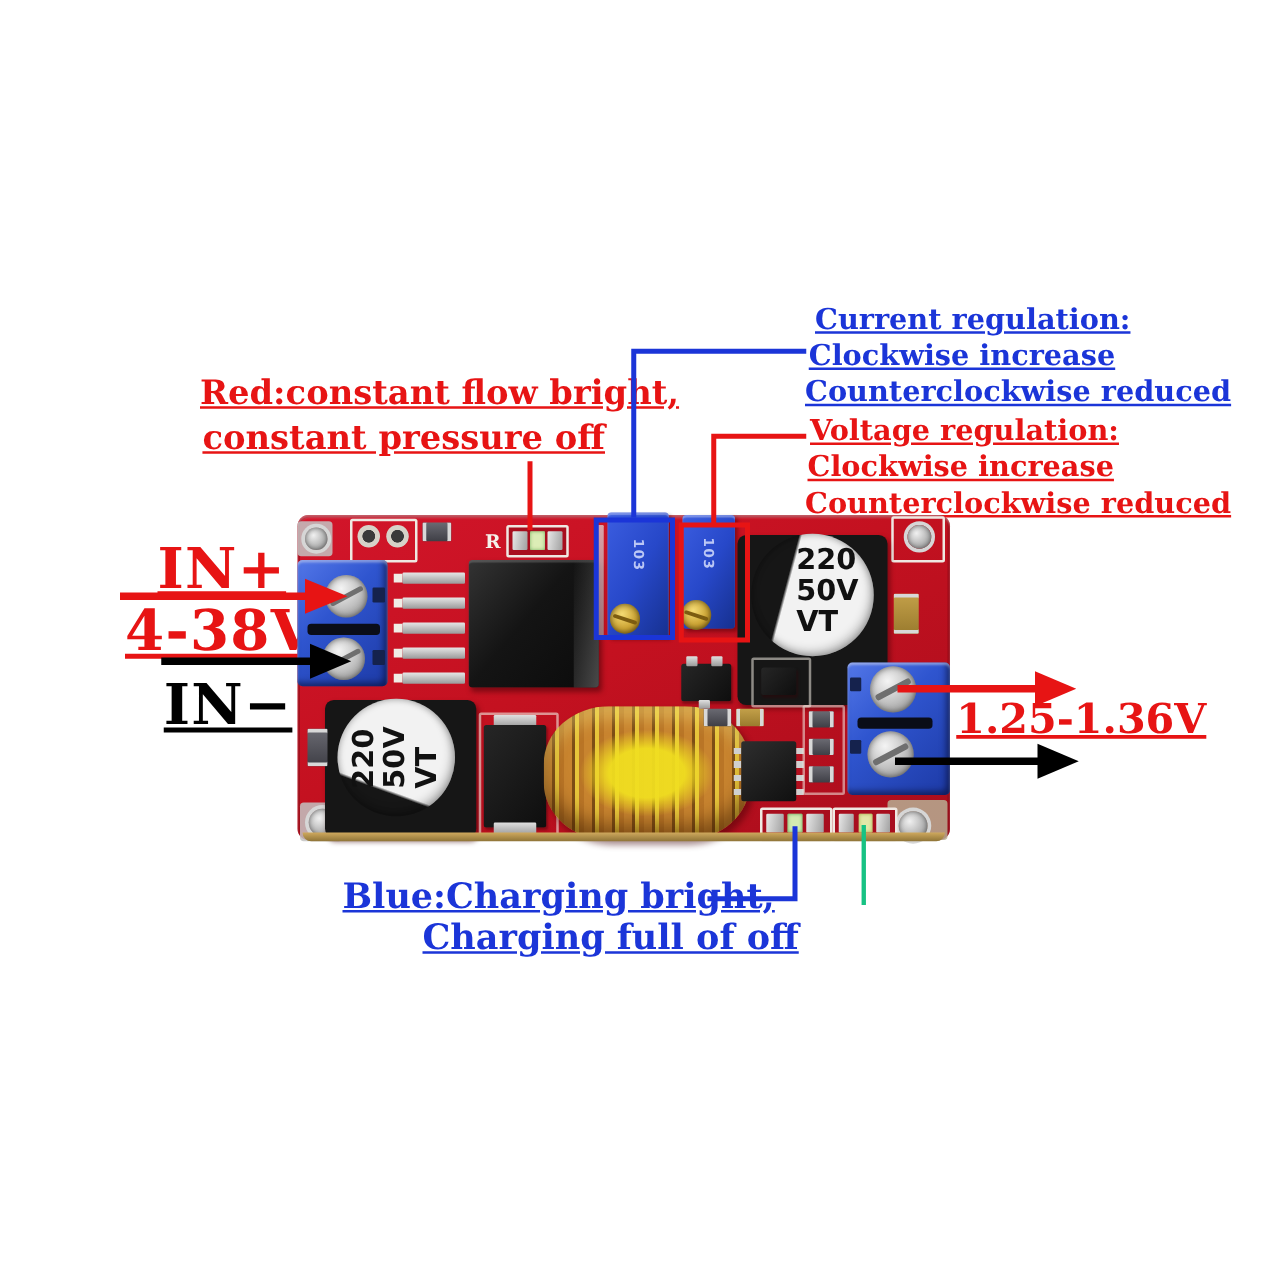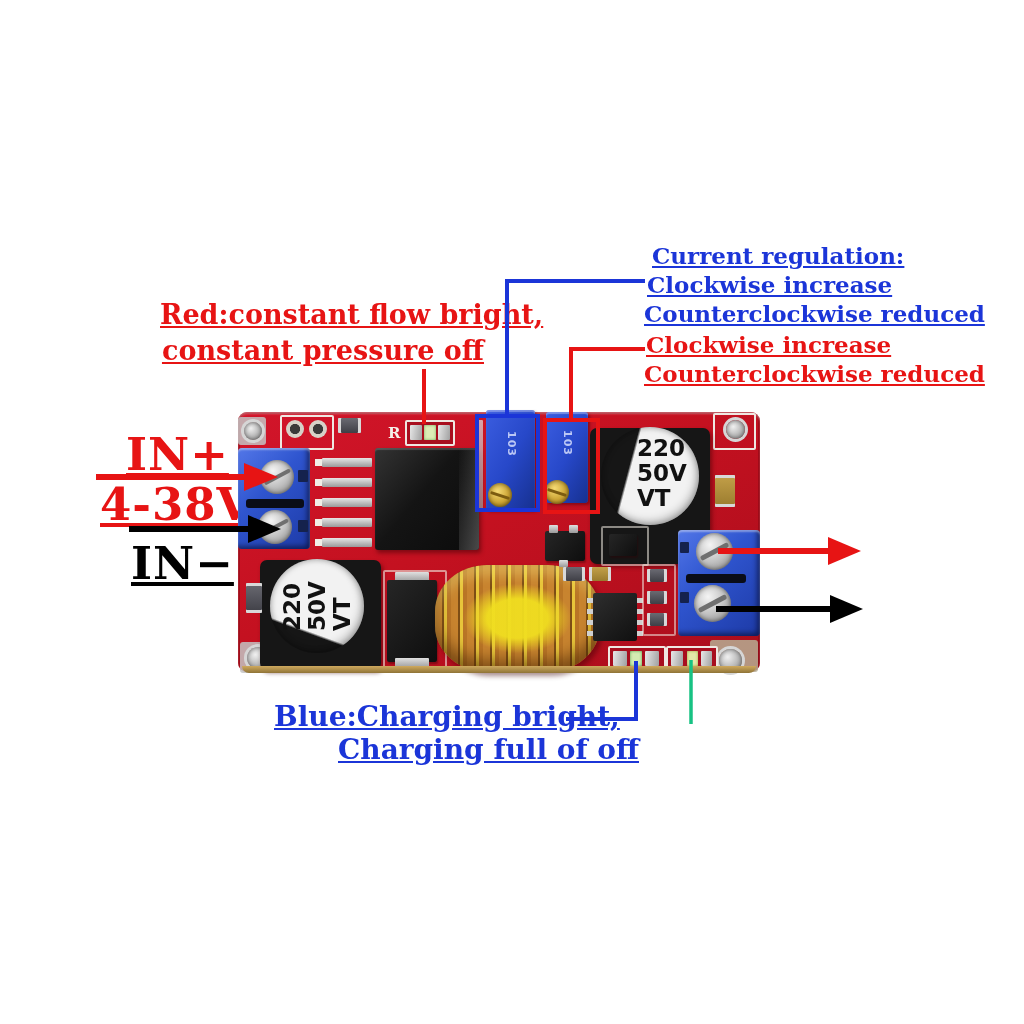--- a/index.html
+++ b/index.html
@@ -238,26 +238,28 @@
     <span style="display:block;">constant pressure off</span>
   </div>
 
   <div class="note reg blue" style="left:644px;top:241px;">
     <span style="display:block;padding-left:8px;">Current regulation:</span>
     <span style="display:block;padding-left:3px;">Clockwise increase</span>
     <span style="display:block;">Counterclockwise reduced</span>
   </div>
 
   <div class="note reg red" style="left:644px;top:330px;">
+    <span style="display:block;padding-left:4px;">Voltage regulation:</span>
     <span style="display:block;padding-left:2px;">Clockwise increase</span>
     <span style="display:block;">Counterclockwise reduced</span>
   </div>
 
   <div class="note bignote red" style="left:126px;top:428px;">IN+</div>
   <div class="note bignote red" style="left:100px;top:478px;">4-38V</div>
   <div class="note bignote black" style="left:131px;top:537px;">IN−</div>
 
+  <div class="note red" style="left:765px;top:555px;font-size:33px;">1.25-1.36V</div>
 
   <div class="note blue" style="left:274px;top:700px;font-size:28px;">Blue:Charging bright,</div>
   <div class="note blue" style="left:338px;top:733px;font-size:28px;">Charging full of off</div>
 
 
 </div>
 
 </body></html>

